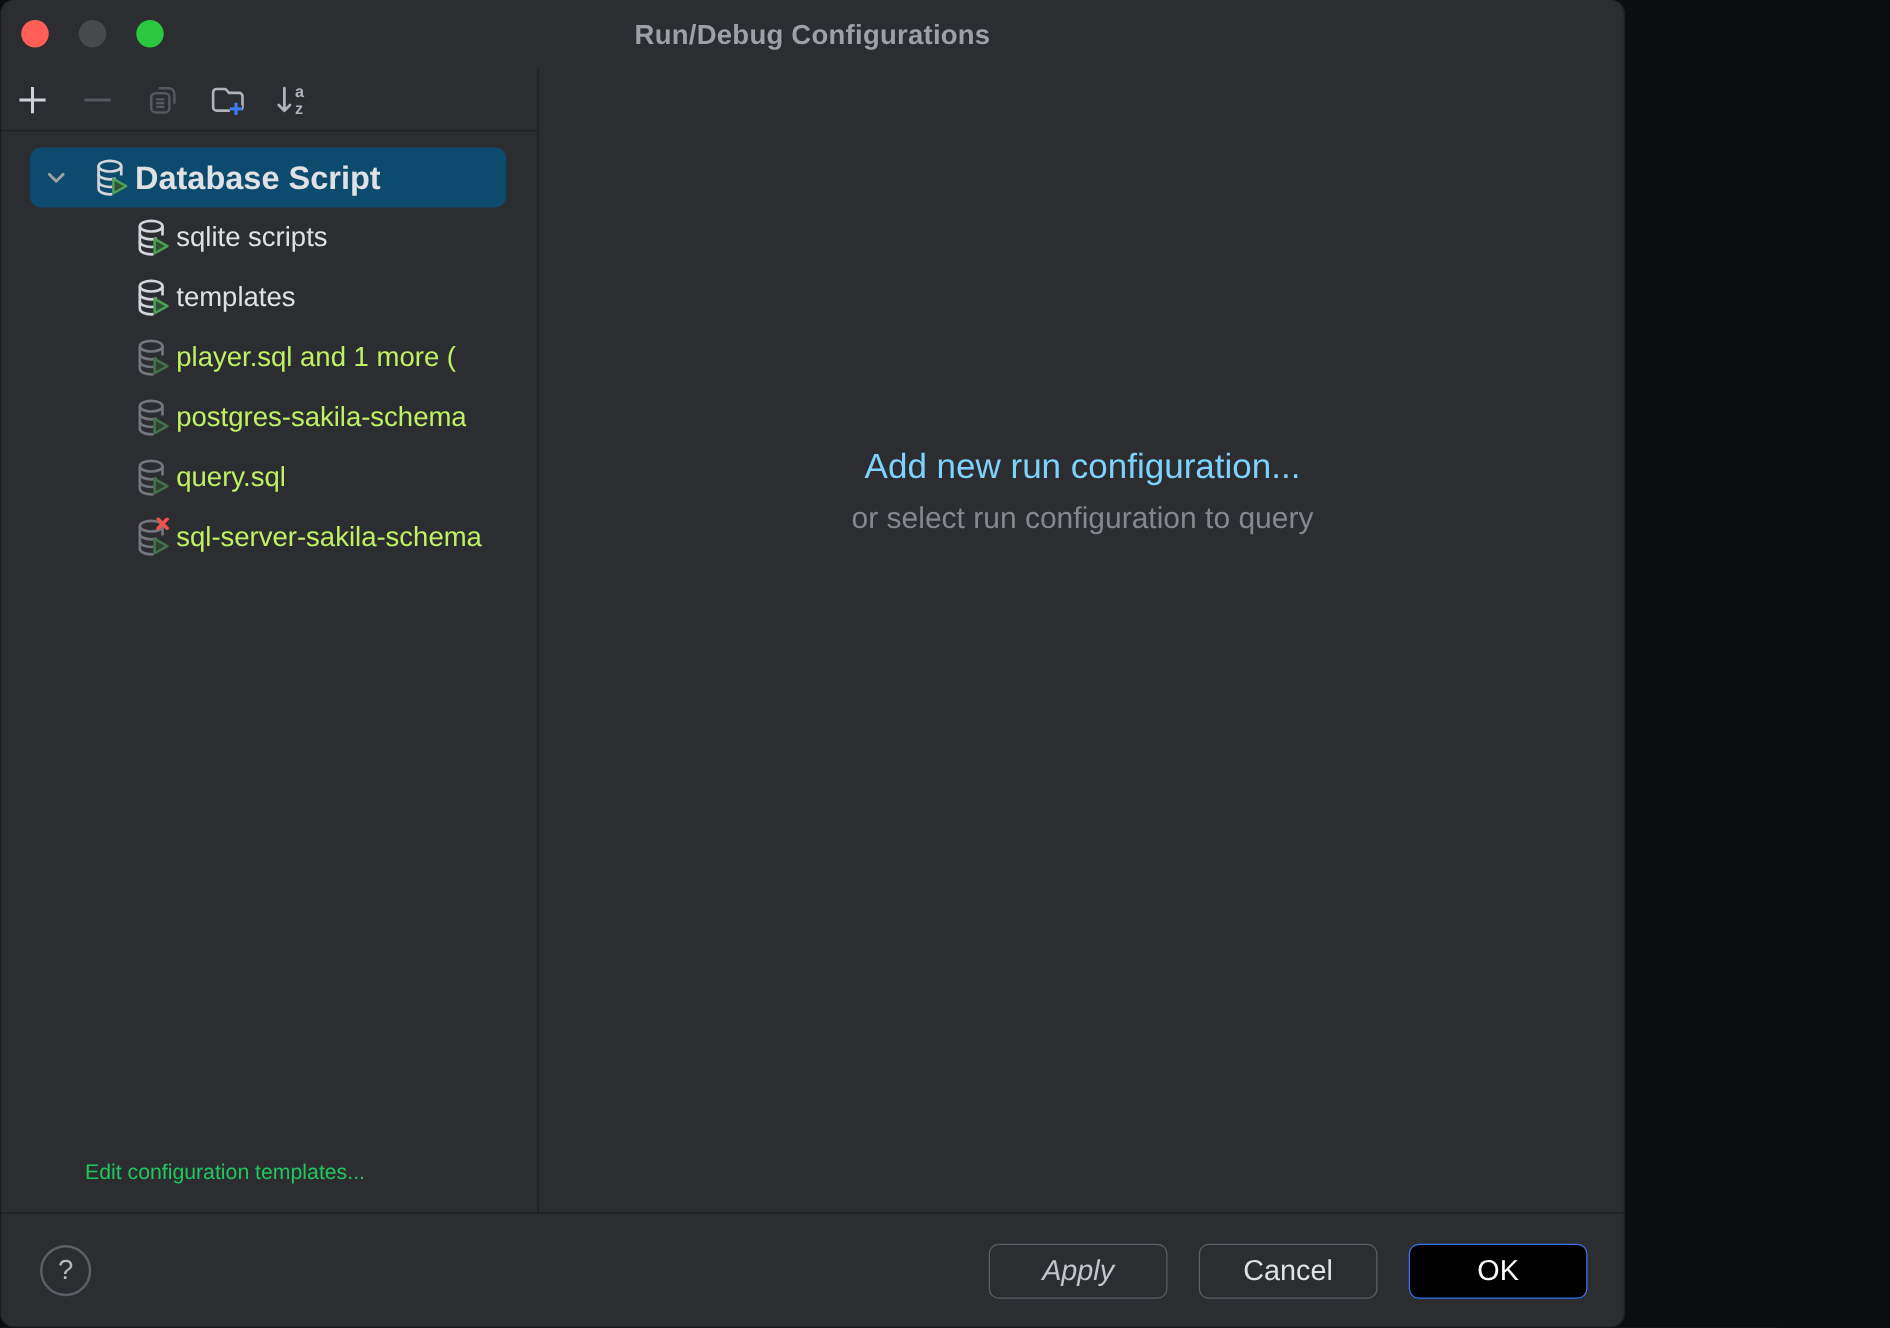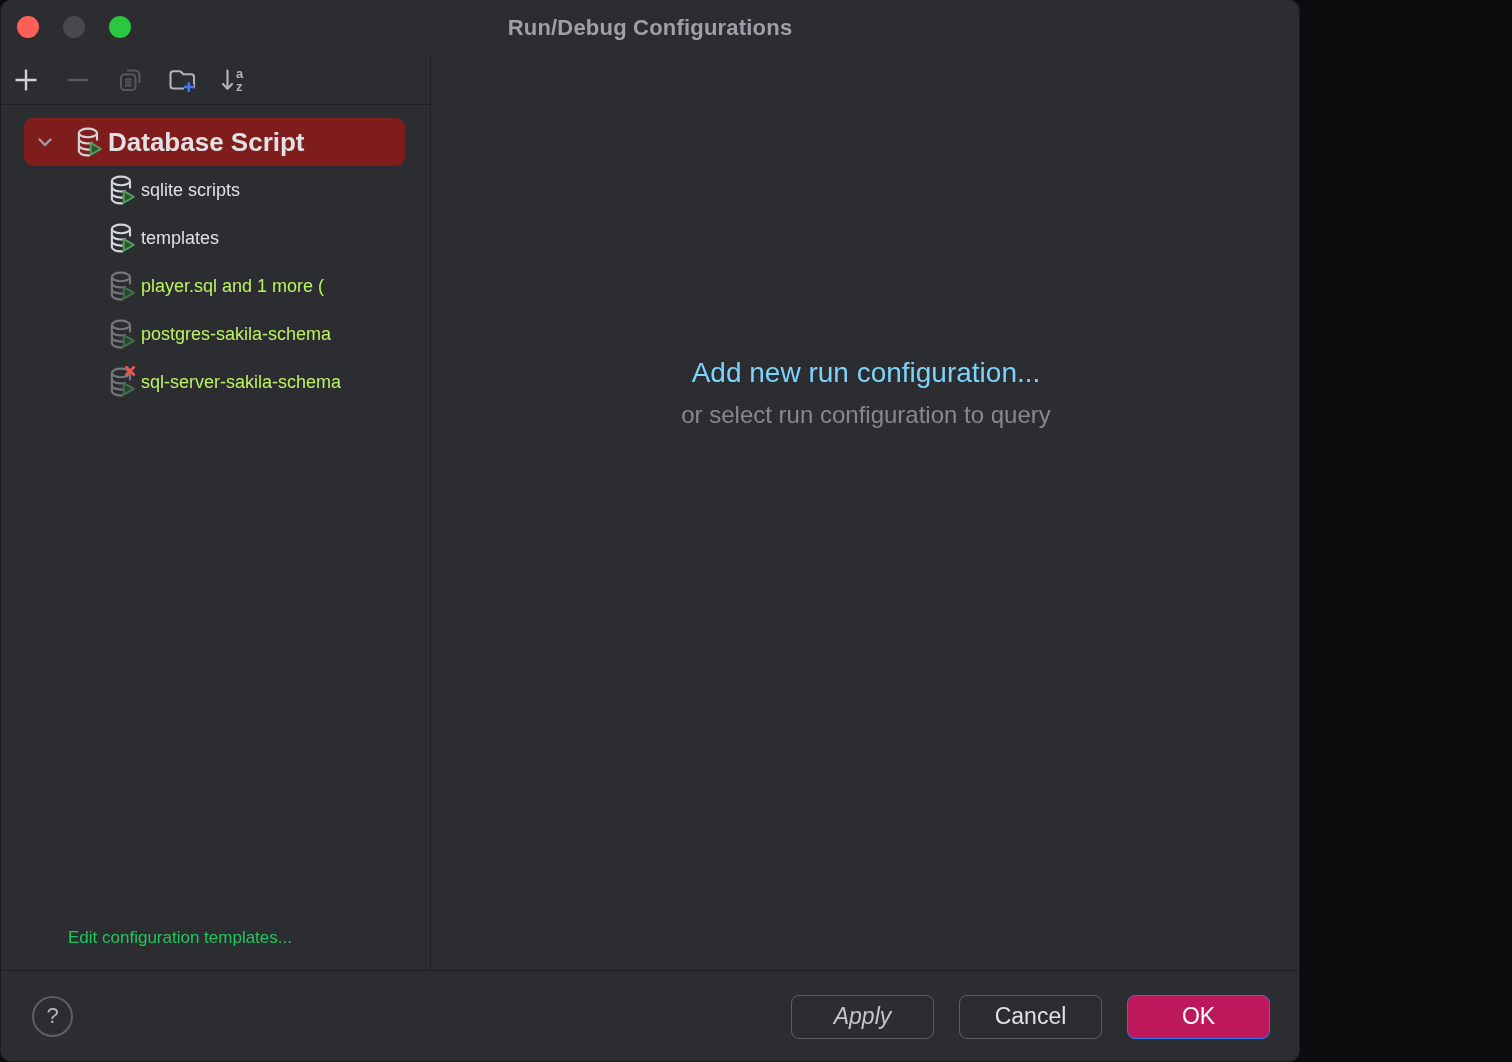--- a/index.html
+++ b/index.html
@@ -45,27 +45,27 @@
     width:36px; height:36px; margin-right:16px; border:none; background:transparent;
     display:flex; align-items:center; justify-content:center; border-radius:6px; cursor:pointer;
   }
   .tbtn svg { display:block; }
 
   
   .tree { position:absolute; top:63px; left:0; right:0; }
   .tree-row {
     height:48px; display:flex; align-items:center;
     white-space:nowrap; overflow:hidden; cursor:pointer;
-    color:#dfe1e5; font-size:18px;
+    color:#dfe1e5; font-size:22px;
   }
   .tree-row.group {
     width:381px; margin-left:24px; border-radius:9px; padding-left:9px;
     font-weight:bold; font-size:26px;
   }
-  .tree-row.group.selected { background:#7f1d1d; }
+  .tree-row.group.selected { background:#0c4a6e; }
   .tree-row.child { padding-left:108px; }
   .tree-row.dimmed { color:#bef264; }
   .chevron { width:24px; height:24px; margin-right:18px; display:flex; align-items:center; justify-content:center; }
   .db-icon { width:28px; height:32px; margin-right:5px; flex:none; display:flex; align-items:center; }
   .db-icon svg { display:block; }
   .tree-row .cyl   { stroke:#d3d5db; fill:none; }
   .tree-row.dimmed .cyl { stroke:#73767c; }
   .tree-row .play  { fill:#2c5233; stroke:#4d9e57; }
   .tree-row.dimmed .play { fill:#2c4231; stroke:#44704b; }
   .err-x { stroke:#ef5350; fill:none; }
@@ -91,21 +91,21 @@
   }
   .btn-group { margin-left:auto; margin-right:30px; display:flex; gap:25px; }
   .btn {
     min-width:143px; height:44px; border-radius:8px; font-size:23px;
     font-family:"Liberation Sans", sans-serif; cursor:pointer;
     display:flex; align-items:center; justify-content:center;
     background:transparent; border:1.5px solid #5b5e63;
   }
   .btn.apply  { color:#c2c5ca;font-style:italic; }
   .btn.cancel { color:#dfe1e5; }
-  .btn.ok { background:#be185d; border:1.5px solid #3574f0; color:#ffffff; font-weight:500; }
+  .btn.ok { background:#000000; border:1.5px solid #3574f0; color:#ffffff; font-weight:500; }
 </style>
 </head>
 <body>
 
 <div class="window">
 
   <div class="titlebar">
     <div class="traffic">
       <span class="light close"></span>
       <span class="light min"></span>
@@ -242,20 +242,37 @@
       <path d="M3.5 6.5 V23.5 c0 2.3 3.8 4.1 8.5 4.1 c0.6 0 1.2 0 1.8 -0.1"></path>
       <path d="M20.5 6.5 V13.5"></path>
       <path d="M3.5 12.3 c0 2.3 3.8 4.1 8.5 4.1 c1.6 0 3.1 -0.2 4.4 -0.6"></path>
       <path d="M3.5 18 c0 2.3 3.8 4.1 8.5 4.1 c0.6 0 1.3 0 1.9 -0.1"></path>
     </g>
     <path class="play" d="M14.6 16 L24.2 21.4 L14.6 26.8 Z" stroke-width="1.9" stroke-linejoin="round"></path>
 
   </svg>
           </span>
     <span class="tree-label">postgres-sakila-schema</span>
+  </div>
+        <div class="tree-row child dimmed">
+
+    <span class="db-icon">
+            <svg width="28" height="32" viewBox="0 0 26 30" fill="none">
+    <g class="cyl" stroke-width="2">
+      <ellipse cx="12" cy="6.5" rx="8.5" ry="4"></ellipse>
+      <path d="M3.5 6.5 V23.5 c0 2.3 3.8 4.1 8.5 4.1 c0.6 0 1.2 0 1.8 -0.1"></path>
+      <path d="M20.5 6.5 V13.5"></path>
+      <path d="M3.5 12.3 c0 2.3 3.8 4.1 8.5 4.1 c1.6 0 3.1 -0.2 4.4 -0.6"></path>
+      <path d="M3.5 18 c0 2.3 3.8 4.1 8.5 4.1 c0.6 0 1.3 0 1.9 -0.1"></path>
+    </g>
+    <path class="play" d="M14.6 16 L24.2 21.4 L14.6 26.8 Z" stroke-width="1.9" stroke-linejoin="round"></path>
+
+  </svg>
+          </span>
+    <span class="tree-label">query.sql</span>
   </div>
         <div class="tree-row child dimmed">
 
     <span class="db-icon">
             <svg width="28" height="32" viewBox="0 0 26 30" fill="none">
     <g class="cyl" stroke-width="2">
       <ellipse cx="12" cy="6.5" rx="8.5" ry="4"></ellipse>
       <path d="M3.5 6.5 V23.5 c0 2.3 3.8 4.1 8.5 4.1 c0.6 0 1.2 0 1.8 -0.1"></path>
       <path d="M20.5 6.5 V13.5"></path>
       <path d="M3.5 12.3 c0 2.3 3.8 4.1 8.5 4.1 c1.6 0 3.1 -0.2 4.4 -0.6"></path>

